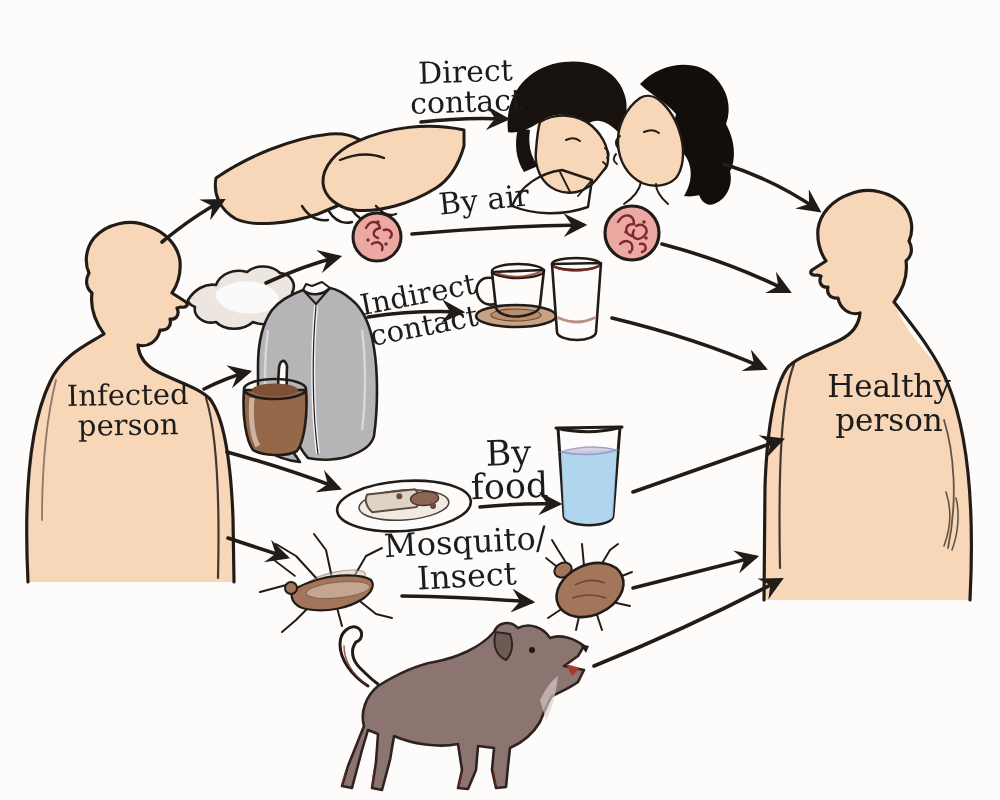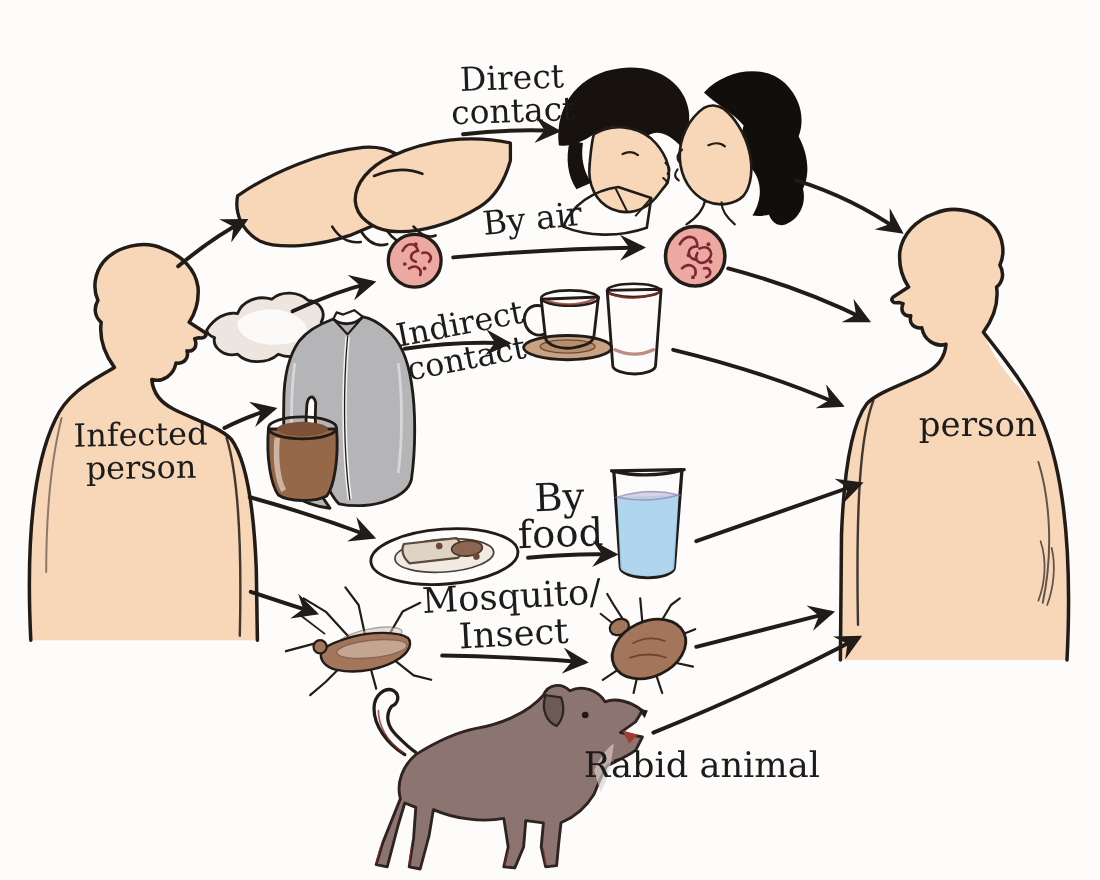--- a/index.html
+++ b/index.html
@@ -221,26 +221,24 @@
   <div class="lbl" style="left:509px;top:437px;transform:translateX(-50%) rotate(-2deg);font-size:35px;line-height:0.95;">
     <span>By</span>
     <span>food</span>
   </div>
 
   <div class="lbl" style="left:466px;top:526px;transform:translateX(-50%) rotate(-3deg);font-size:32px;line-height:1.05;">
     <span>Mosquito/</span>
     <span>Insect</span>
   </div>
 
-  <div class="lbl" style="left:638px;top:678px;transform:translateX(-50%);font-size:32px;">
-    <span>Rabid animal</span>
-  </div>
 
   <div class="lbl" style="left:128px;top:381px;transform:translateX(-50%) rotate(-1deg);font-size:29px;line-height:1.02;">
     <span>Infected</span>
     <span>person</span>
   </div>
 
   <div class="lbl" style="left:889px;top:369px;transform:translateX(-50%);font-size:31px;line-height:1.1;">
+    <span>Healthy</span>
     <span>person</span>
   </div>
 
 </div>
 
 </body></html>

